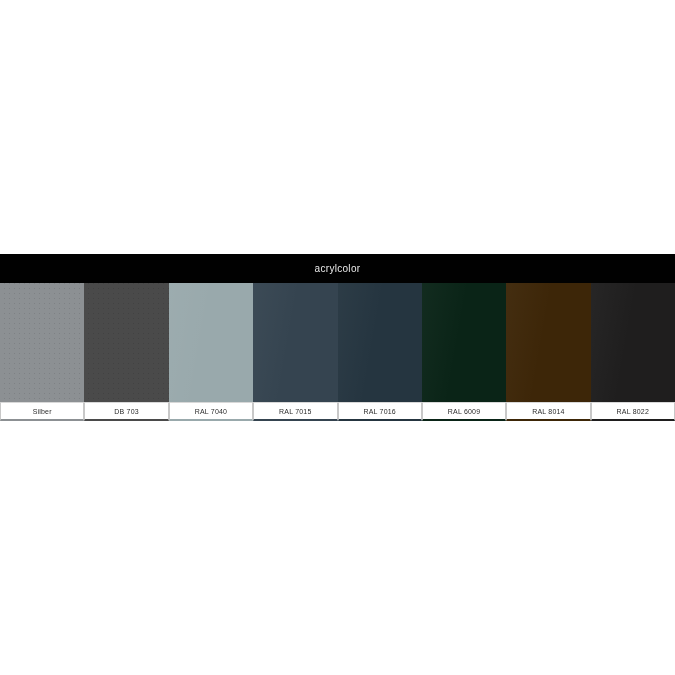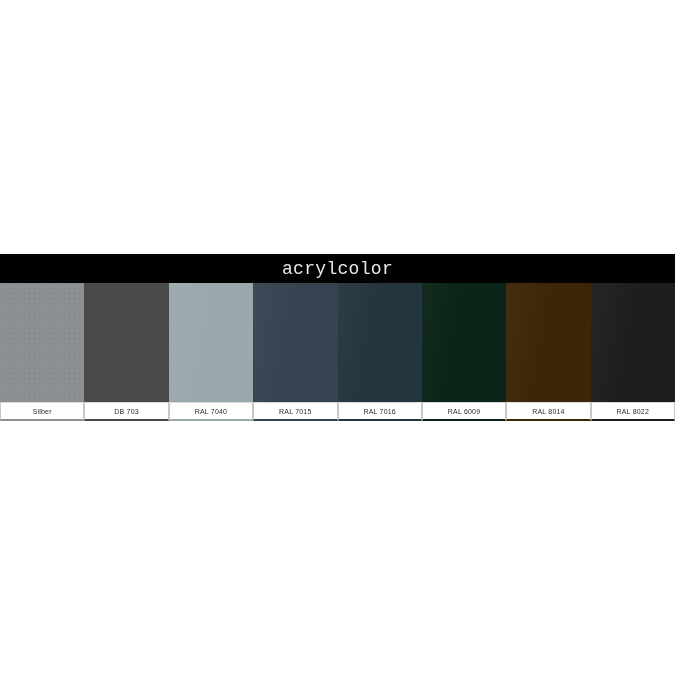--- a/index.html
+++ b/index.html
@@ -34,25 +34,25 @@
     width: 675px;
     height: 29px;
     background: #010101;
     display: flex;
     align-items: center;
     justify-content: center;
     box-sizing: border-box;
   }
   #brand-title {
     color: #e9e9e9;
-    font-size: 18px;
+    font-size: 10px;
     font-weight: 400;
     letter-spacing: 0.3px;
     line-height: 1;
-    font-family: Liberation Mono, monospace;
+    font-family: Liberation Sans, sans-serif;
   }
 
   
   #swatch-strip {
     display: flex;
     width: 675px;
     height: 119px;
   }
   .swatch {
     flex: 1 1 0;

